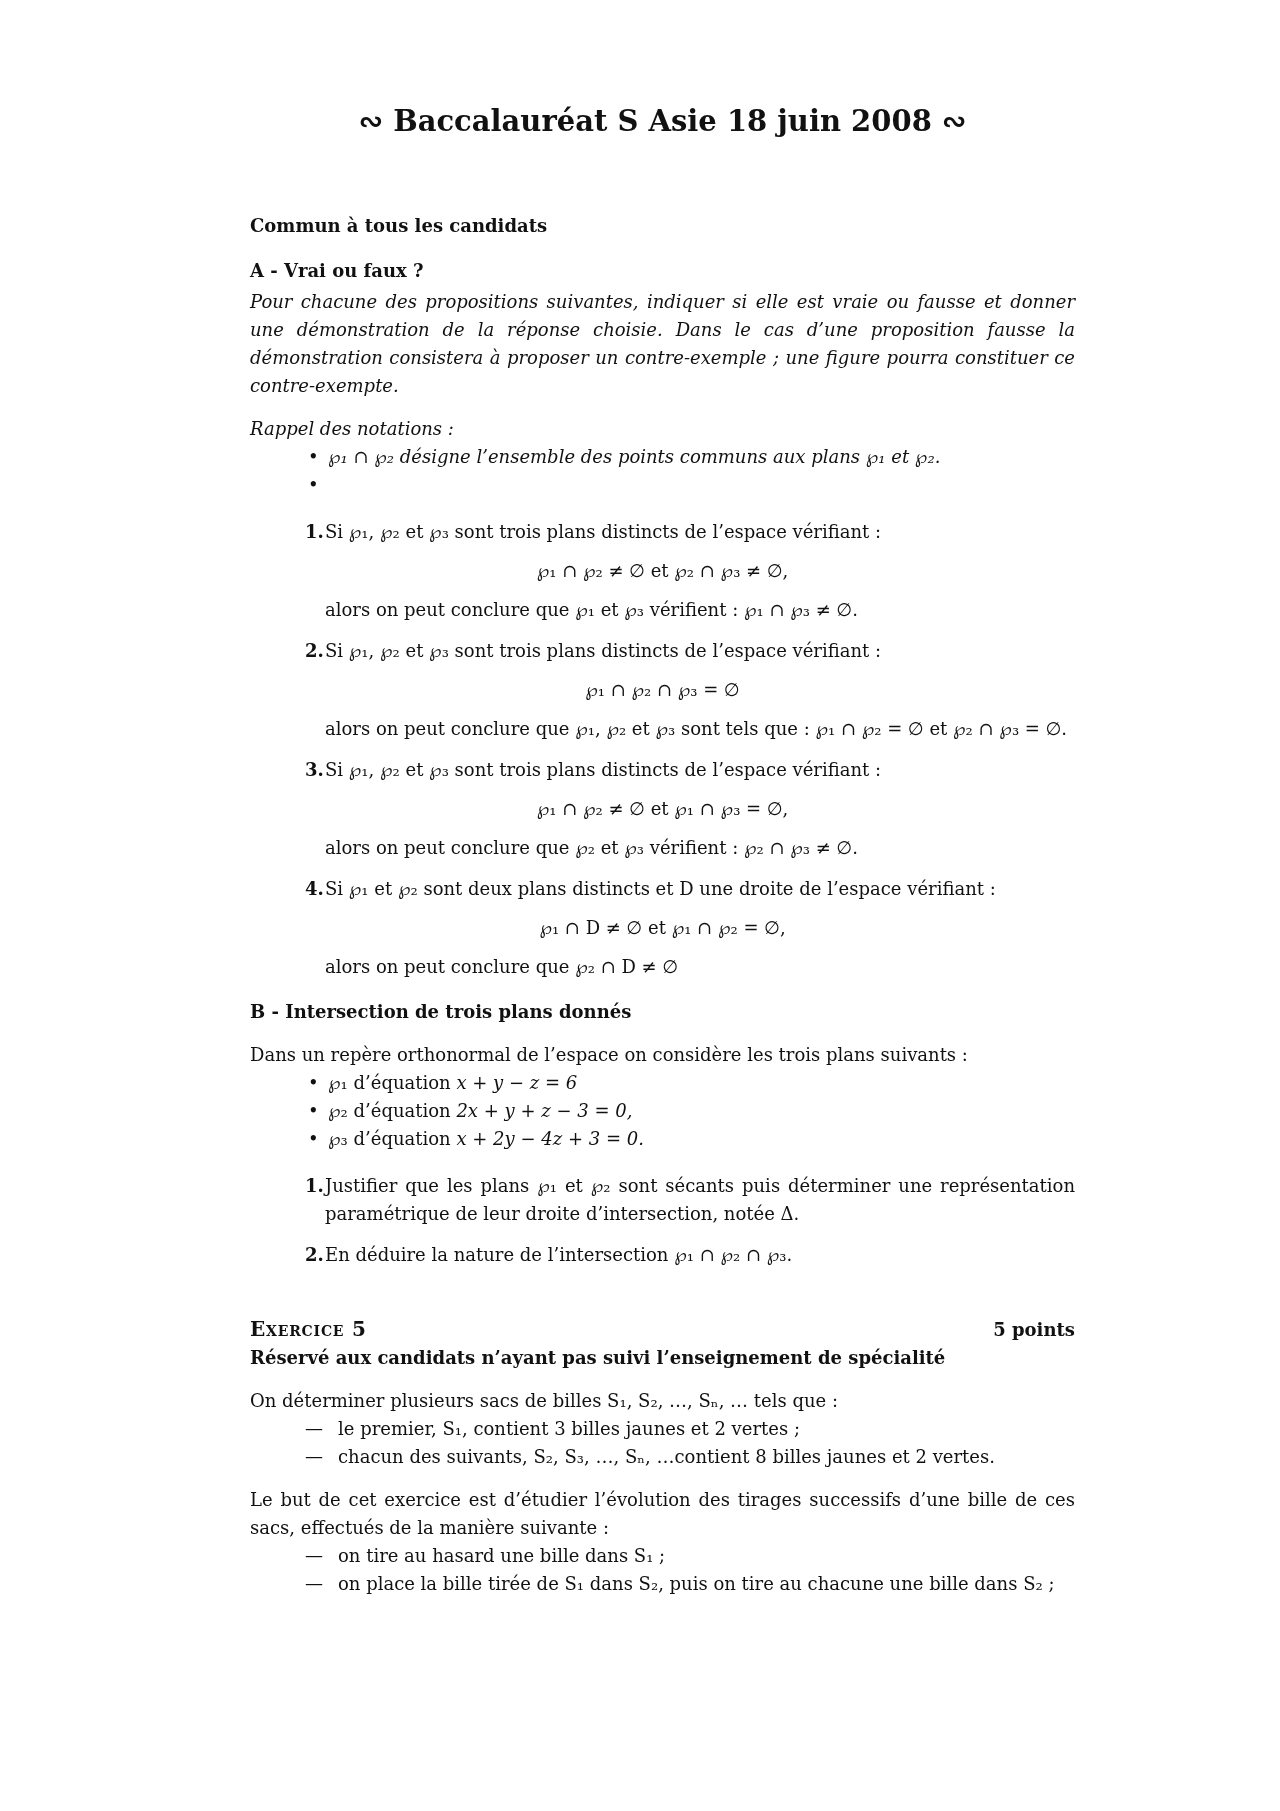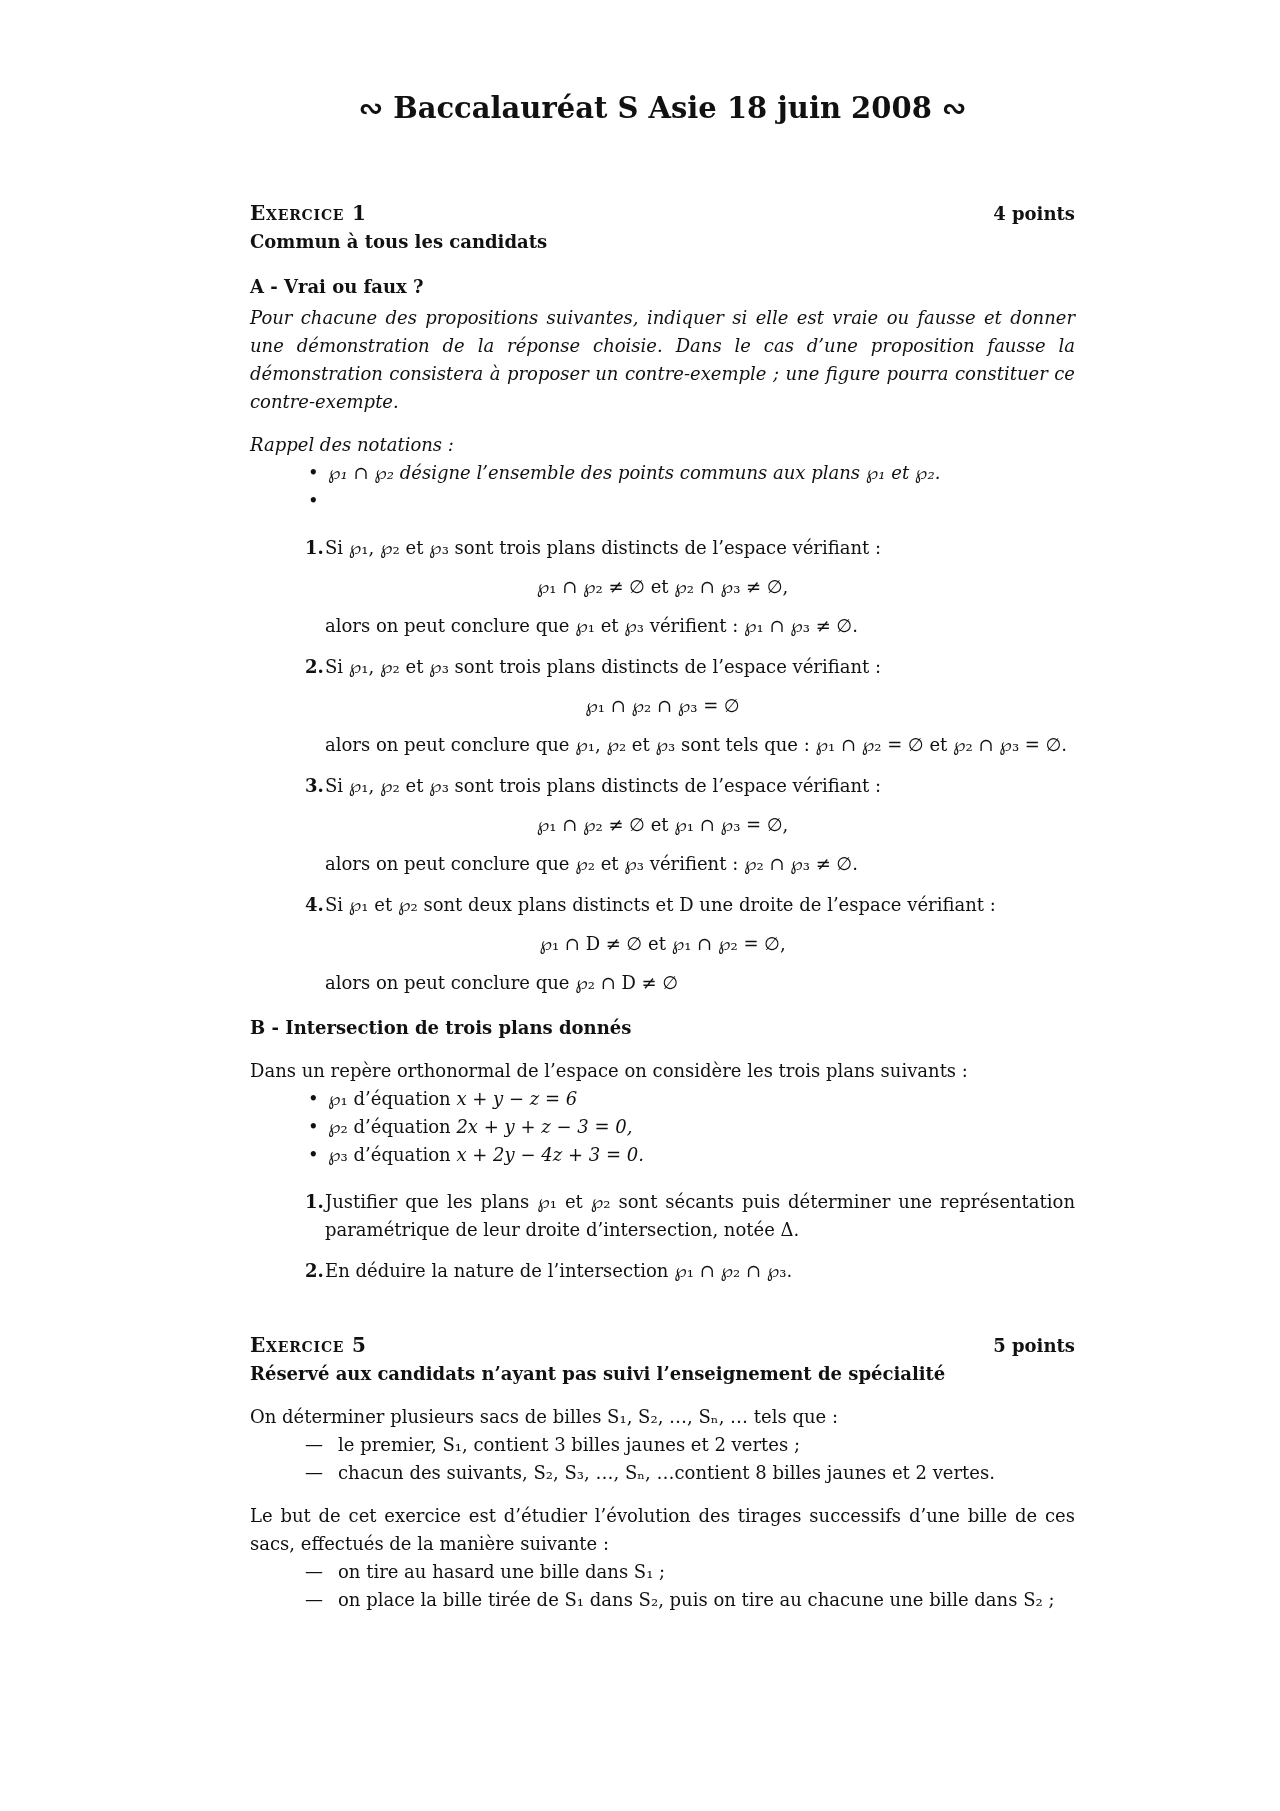--- a/index.html
+++ b/index.html
@@ -1,21 +1,21 @@
 <!DOCTYPE html>
 <html><head>
 <meta charset="utf-8">
 <style>
   html,body{margin:0;padding:0;}
   body{
     width:1280px;height:1811px;background:#ffffff;color:#111111;
     font-family:"DejaVu Serif","DejaVu Sans",serif;
     font-size:18px;line-height:28px;overflow:hidden;
   }
-  .page{padding:78px 205px 0 250px;margin-top:13px;}
+  .page{padding:104px 205px 0 250px;}
   .title{
     font-size:29px;line-height:34px;font-weight:bold;text-align:center;
     margin:0 0 74px 0;
   }
   .ex-header{display:flex;justify-content:space-between;align-items:baseline;}
   .ex-name{font-variant:small-caps;font-weight:bold;font-size:20px;letter-spacing:0.8px;}
   .ex-points{font-weight:bold;}
   .bold{font-weight:bold;}
   .italic{font-style:italic;}
   .justify{text-align:justify;}
@@ -33,24 +33,20 @@
   .math{font-style:italic;}
   .gap-sm{height:6px;}
 </style>
 </head>
 <body>
 
 <div class="page">
 
   <h1 class="title">∾ Baccalauréat S Asie 18 juin 2008 ∾</h1>
 
-  <div class="ex-header">
-    <span class="ex-name">Exercice 1</span>
-    <span class="ex-points">4 points</span>
-  </div>
   <div class="bold">Commun à tous les candidats</div>
 
   <div class="section-heading">A - Vrai ou faux ?</div>
   <p class="italic justify">Pour chacune des propositions suivantes, indiquer si elle est vraie ou fausse et donner une démonstration de la réponse choisie. Dans le cas d’une proposition fausse la démonstration consistera à proposer un contre-exemple ; une figure pourra constituer ce contre-exempte.</p>
 
   <div class="italic mt">Rappel des notations :</div>
   <div class="blist italic">
     <span class="marker">•</span>
     <span>℘₁ ∩ ℘₂ désigne l’ensemble des points communs aux plans ℘₁ et ℘₂.</span>
   </div>

